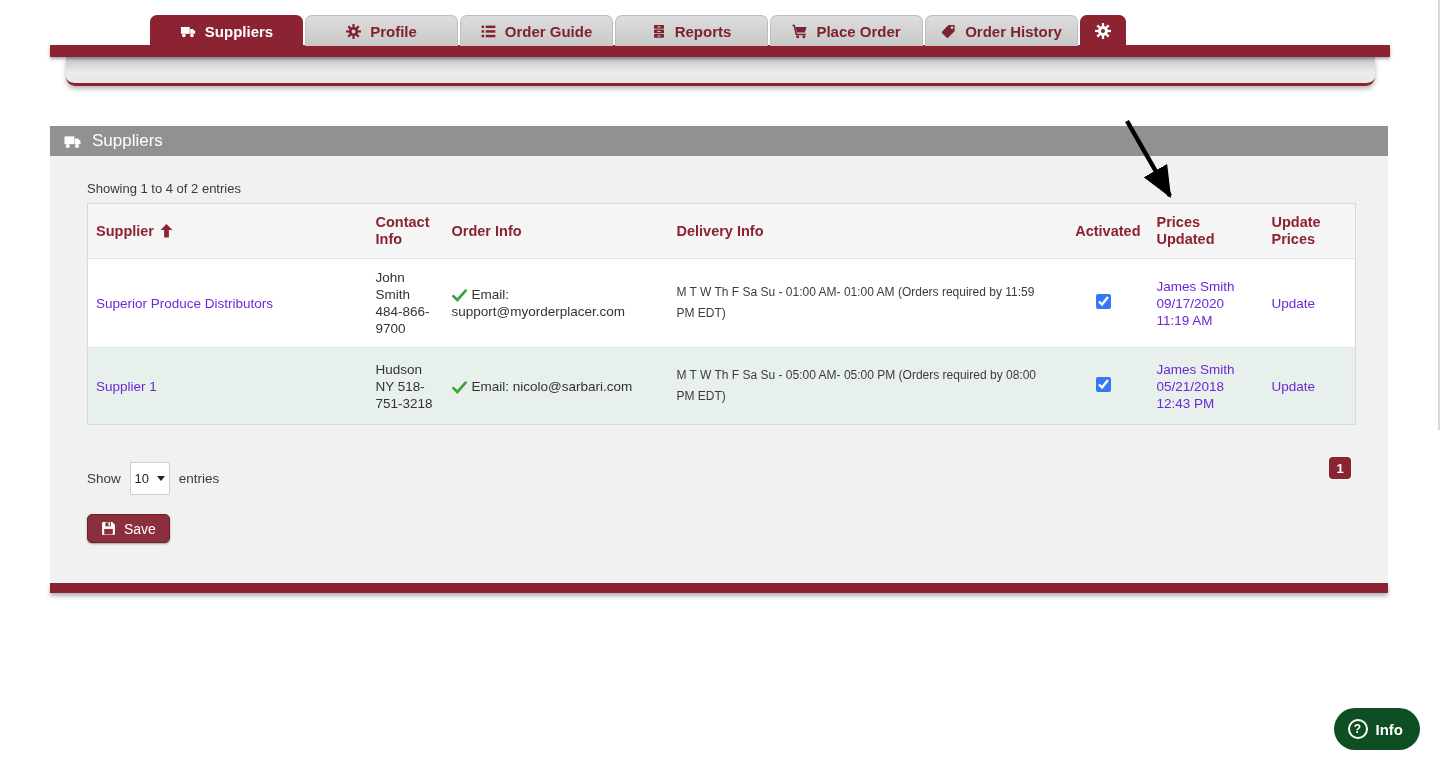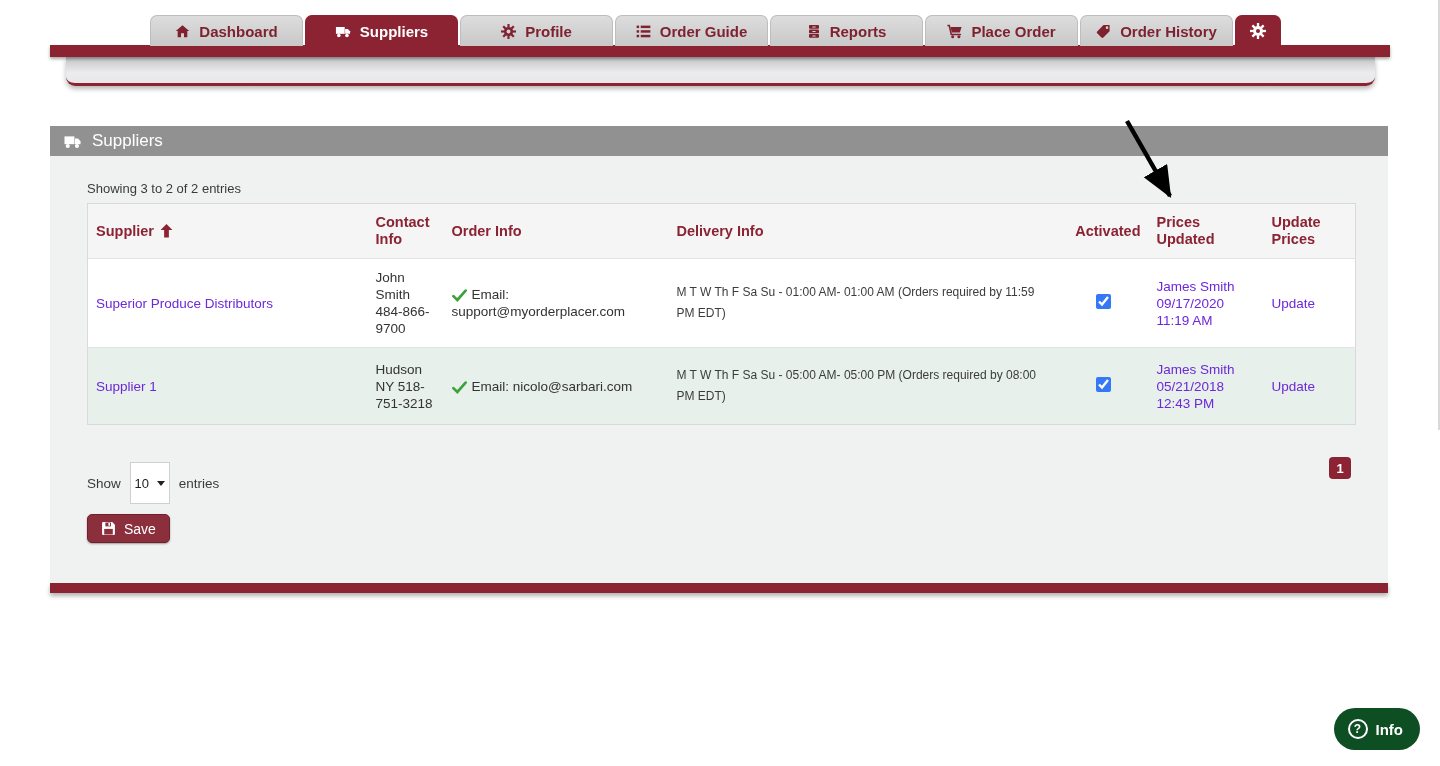--- a/index.html
+++ b/index.html
@@ -52,21 +52,21 @@
   td.center { text-align:center; }
   .link { color:#6d28d9; cursor:pointer; text-decoration:none; }
   td .delivery { font-size:12px; color:#3c3c3c; line-height:1.75; }
   .sort-arrow { vertical-align:-2px; margin-left:6px; }
   .check-icon { vertical-align:-3px; margin-right:5px; }
   input[type=checkbox] { width:15px; height:15px; accent-color:#3478f6; cursor:pointer; }
 
   
   .show-row { position:absolute; left:37px; top:306px; display:flex; align-items:center; gap:9px;
     font-size:13.5px; color:#3a3a3a; }
-  .entries-select { width:40px; height:42px; background:#fff; border:1px solid #cfcfcf; display:flex;
+  .entries-select { width:40px; height:33px; background:#fff; border:1px solid #cfcfcf; display:flex;
     align-items:center; justify-content:center; gap:8px; font-size:13px; color:#222; cursor:pointer; }
   .caret-down { width:0; height:0; border-left:4px solid transparent; border-right:4px solid transparent;
     border-top:5px solid #222; }
   .page-btn { position:absolute; right:37px; top:301px; width:22px; height:22px; background:#8b2332;
     color:#fff; font-size:13px; font-weight:bold; border-radius:4px; display:flex; align-items:center;
     justify-content:center; cursor:pointer; }
   .save-btn { position:absolute; left:37px; top:358px; height:29px; padding:12px 13px; background:#8b2f3c;
     border:1px solid #70202c; border-radius:5px; color:#fff; font-size:14px; display:inline-flex;
     align-items:center; gap:8px; cursor:pointer; box-shadow:0 1px 2px rgba(0,0,0,.35);
     font-family:"Liberation Sans", sans-serif; }
@@ -78,26 +78,20 @@
   .q-circle { width:20px; height:20px; border:2px solid #fff; border-radius:50%; display:flex;
     align-items:center; justify-content:center; font-size:12px; font-weight:bold; }
 
   .arrow-annotation { position:absolute; left:1090px; top:112px; z-index:7; pointer-events:none; }
 </style>
 </head>
 <body>
 
 <nav class="tabs">
 
-  <div class="tab">
-    <svg width="15" height="15" viewBox="0 0 14 14" fill="currentColor">
-        <path d="M7 1.1 L13.3 6.5 h-1.8 V12.4 h-3.1 V8.6 H5.6 v3.8 h-3.1 V6.5 H.7 Z"></path>
-      </svg>
-    <span>Dashboard</span>
-  </div>
 
   <div class="tab active">
     <svg width="16" height="15" viewBox="0 0 14 14" fill="currentColor">
         <path d="M.4 2.8 h8.2 v6.4 H.4 Z"></path>
         <path d="M9 4.6 h2.5 l2.1 2.2 v2.4 H9 Z"></path>
         <circle cx="3.1" cy="10.7" r="1.7"></circle>
         <circle cx="10.7" cy="10.7" r="1.7"></circle>
       </svg>
     <span>Suppliers</span>
   </div>
@@ -189,21 +183,21 @@
     <svg width="19" height="17" viewBox="0 0 14 14" fill="#ffffff">
         <path d="M.4 2.8 h8.2 v6.4 H.4 Z"></path>
         <path d="M9 4.6 h2.5 l2.1 2.2 v2.4 H9 Z"></path>
         <circle cx="3.1" cy="10.7" r="1.7"></circle>
         <circle cx="10.7" cy="10.7" r="1.7"></circle>
       </svg>
     <span>Suppliers</span>
   </div>
 
   <div class="card-body">
-    <div class="showing">Showing 3 to 2 of 2 entries</div>
+    <div class="showing">Showing 1 to 4 of 2 entries</div>
 
     <table>
       <colgroup>
         <col class="c-supplier">
           <col class="c-contact">
           <col class="c-order">
           <col class="c-delivery">
         <col class="c-activated">
           <col class="c-prices">
           <col class="c-update">

